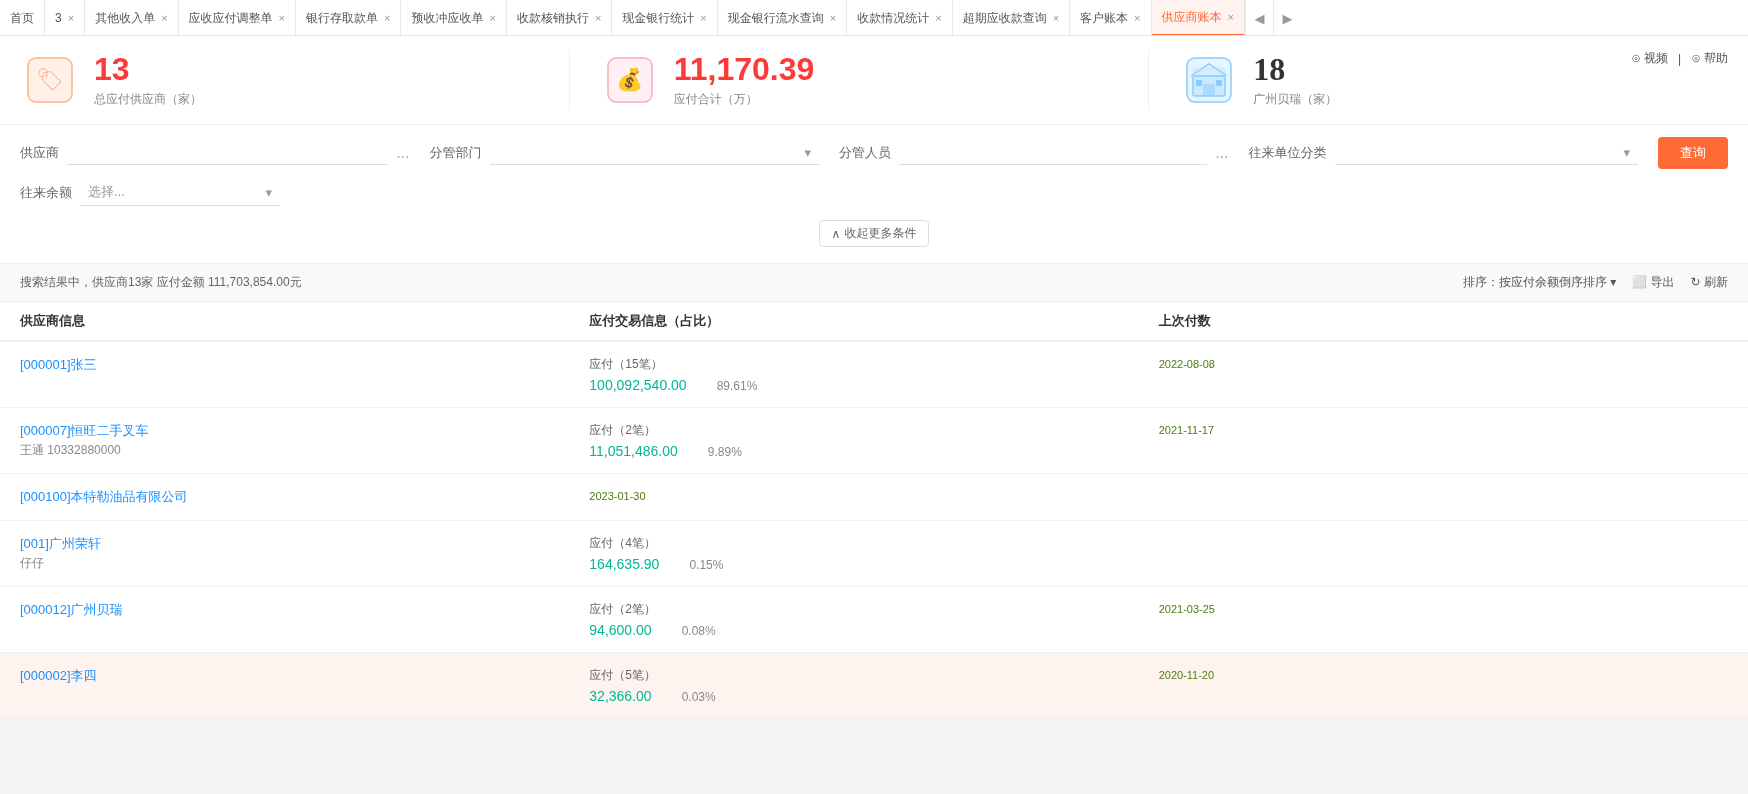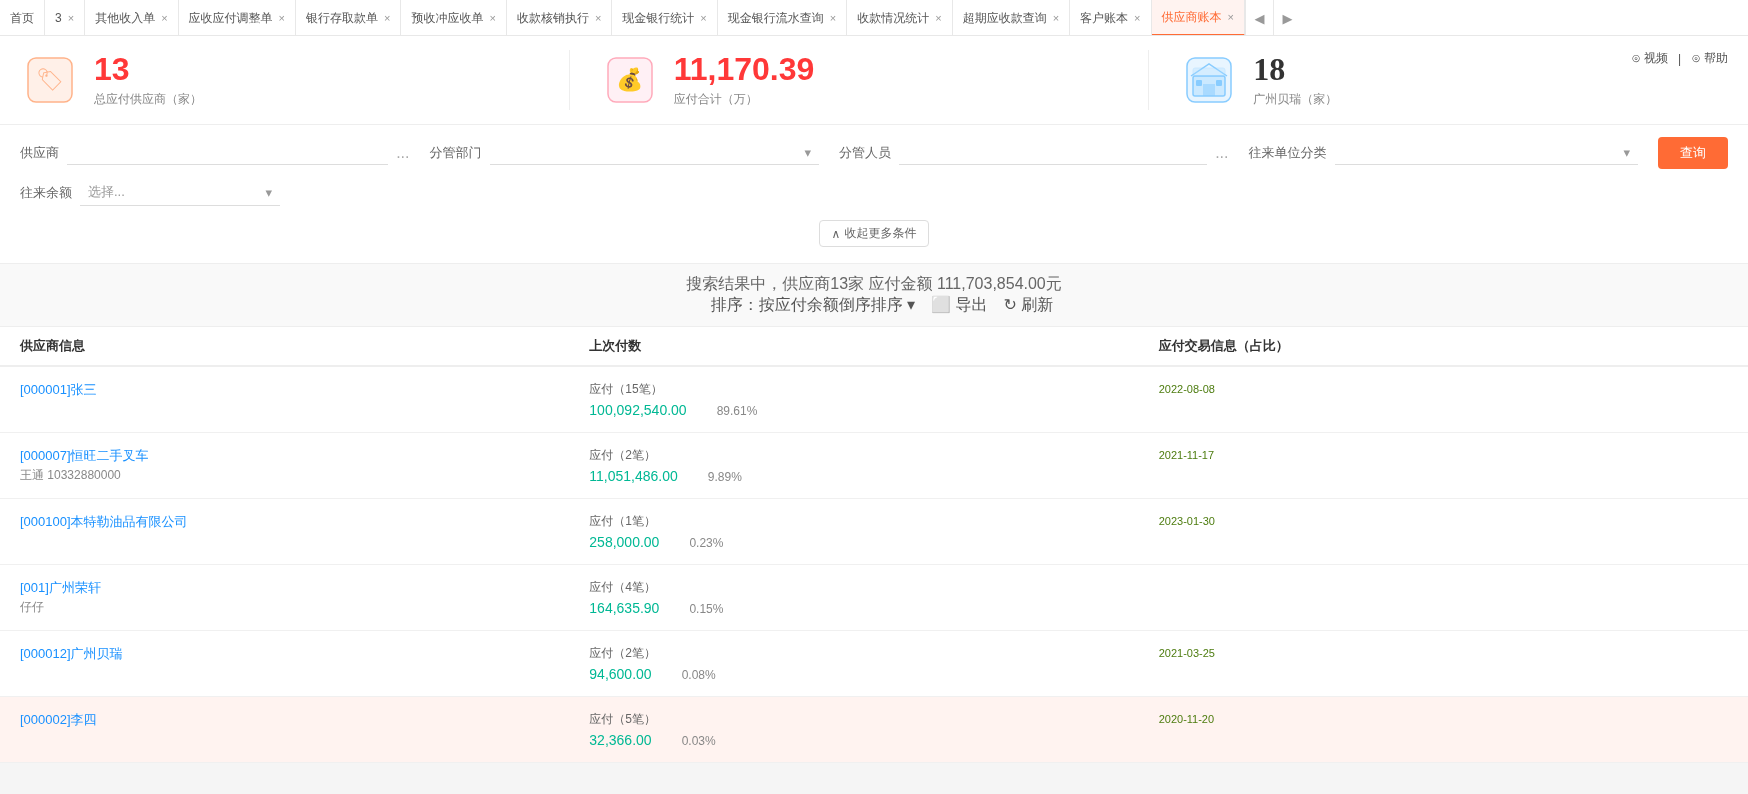--- a/index.html
+++ b/index.html
@@ -147,23 +147,22 @@
     .collapse-row { display: flex; justify-content: center; margin-top: 4px; }
 
     
     .results-bar {
       display: flex;
       align-items: center;
       justify-content: space-between;
       padding: 10px 20px;
       background: #f9f9f9;
       border-bottom: 1px solid #eee;
-      font-size: 16px;
+      font-size: 12px;
       color: #666;
-      flex-direction: column;
     }
     .results-actions {
       display: flex;
       align-items: center;
       gap: 16px;
     }
     .results-actions span { cursor: pointer; color: #555; }
     .sort-label { color: #666; }
     .sort-value { color: #ff6b35; cursor: pointer; }
 
@@ -372,22 +371,22 @@
     </span>
     <span>
       ↻ <span>刷新</span>
     </span>
   </div>
 </div>
 
 <div class="table-container">
   <div class="table-header">
     <span>供应商信息</span>
+    <span>应付交易信息（占比）</span>
     <span>上次付数</span>
-    <span>应付交易信息（占比）</span>
   </div>
 
   <div id="table-body">
       <div class="table-row">
       <div>
         <a class="supplier-link">[000001]张三</a>
         
       </div>
       <div>
         <div class="tx-count">应付（15笔）</div>
@@ -415,27 +414,20 @@
       <div>
         <span class="last-pay">2021-11-17</span>
       </div>
     </div>
       <div class="table-row">
       <div>
         <a class="supplier-link">[000100]本特勒油品有限公司</a>
         
       </div>
       <div>
-        <div class="tx-count">应付（1笔）</div>
-        <div class="tx-row">
-          <span class="tx-amount">258,000.00</span>
-          <span class="tx-percent">0.23%</span>
-        </div>
-      </div>
-      <div>
         <span class="last-pay">2023-01-30</span>
       </div>
     </div>
       <div class="table-row">
       <div>
         <a class="supplier-link">[001]广州荣轩</a>
         <div class="supplier-sub">仔仔</div>
       </div>
       <div>
         <div class="tx-count">应付（4笔）</div>

